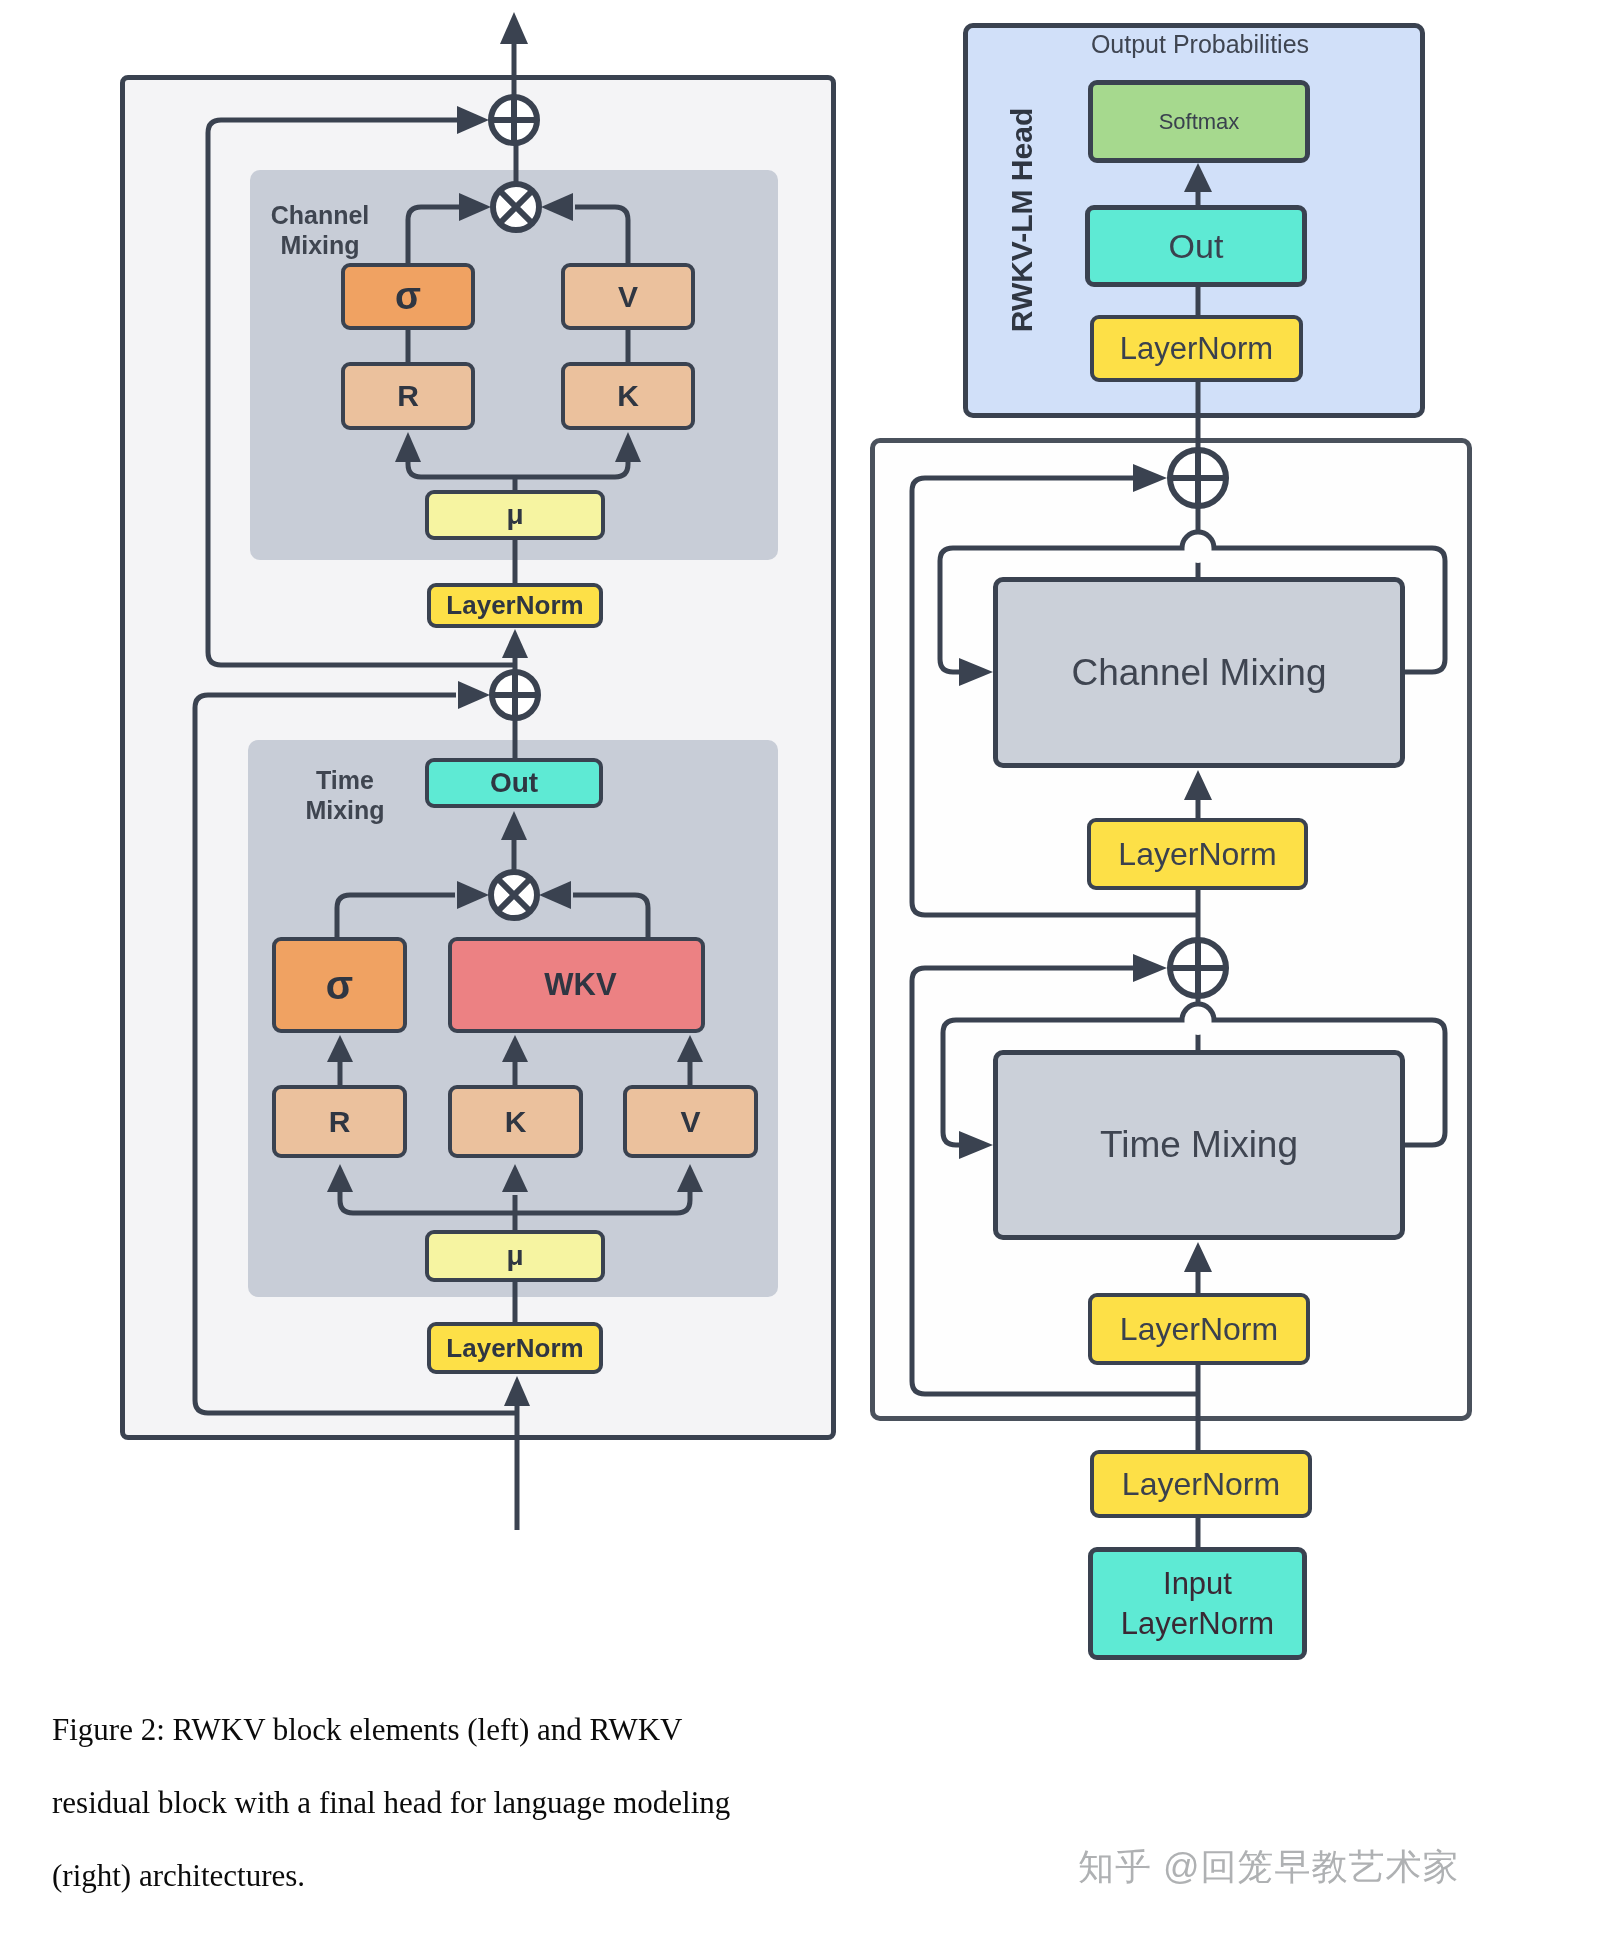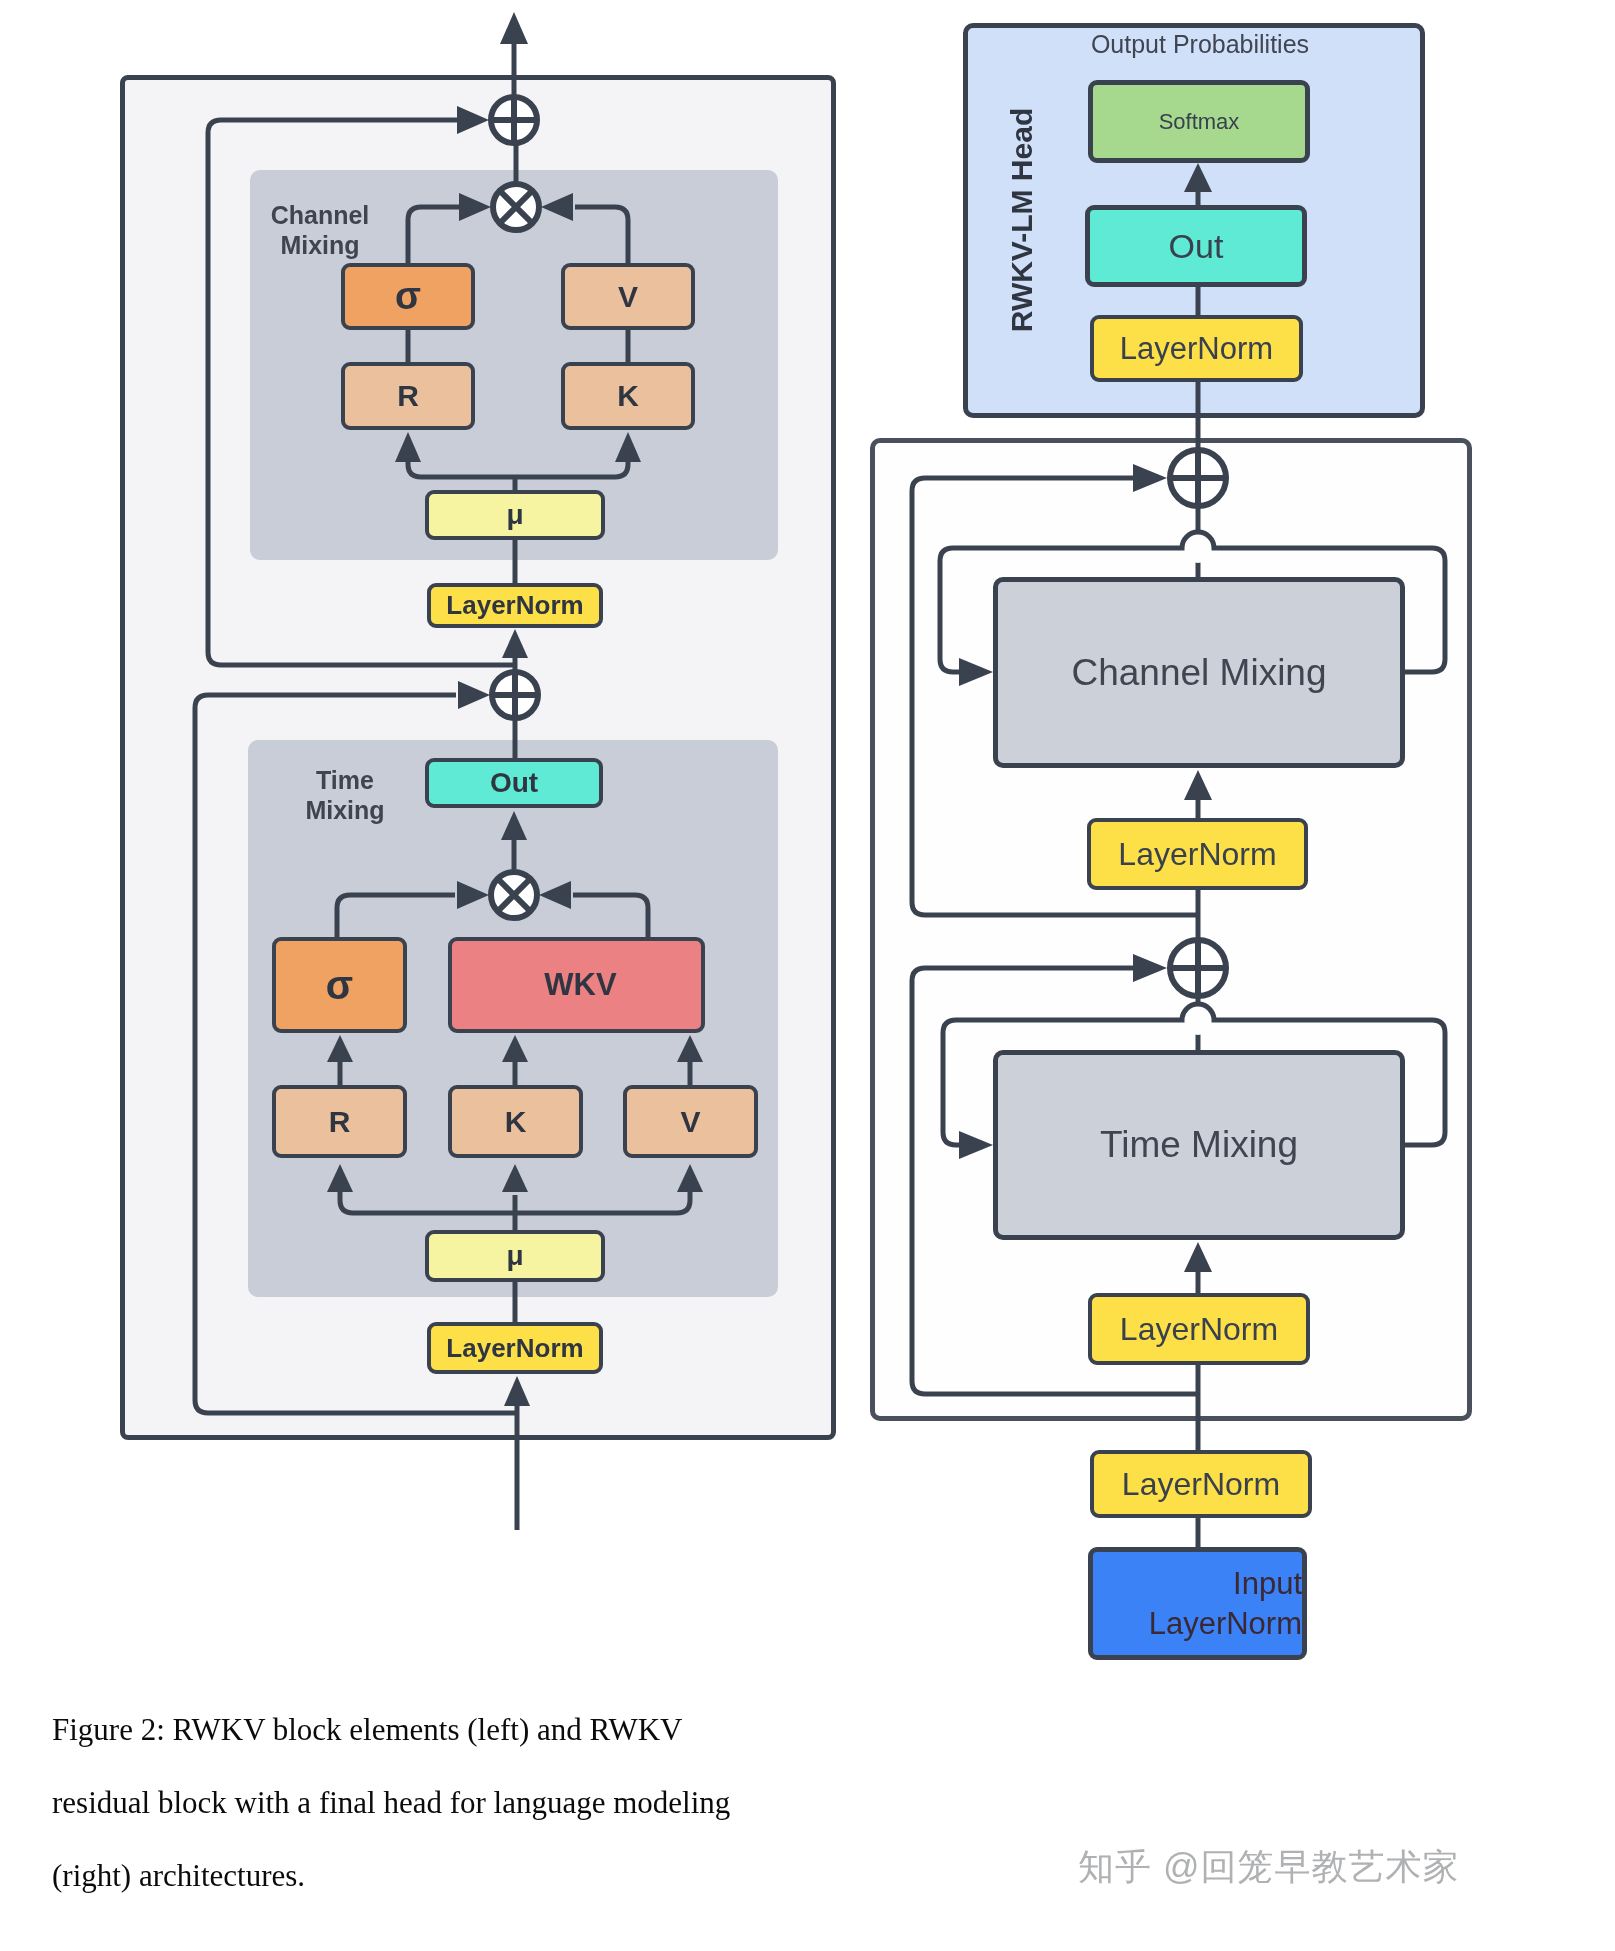--- a/index.html
+++ b/index.html
@@ -18,21 +18,21 @@
        display:flex;align-items:center;justify-content:center;
        font-weight:bold;color:#2F3642;}
   .box.norm{font-weight:normal;color:#3A414E;}
   .orange{background:#F0A262;}
   .tan{background:#EBC19D;}
   .yellow{background:#F6F4A1;}
   .wheat{background:#fde047;}
   .cyan{background:#5eead4;}
   .pinkred{background:#EC8183;padding-left:8px;}
   .green{background:#A6D98E;}
-  .magenta{background:#3b82f6;align-items:flex-end;}
+  .magenta{background:#5eead4;}
   .blocklabel{position:absolute;font-weight:bold;color:#3F4550;text-align:center;line-height:30px;font-size:25px;}
   .svglayer{position:absolute;left:0;top:0;}
   .caption{position:absolute;left:52px;width:1252px;font-family:"Liberation Serif",serif;
            font-size:31px;color:#0B0B0B;white-space:nowrap;}
   .watermark{position:absolute;font-size:36px;color:#AFB1B3;letter-spacing:1px;z-index:9;}
   .rot{transform:rotate(-90deg);transform-origin:center center;}
 </style>
 </head>
 <body>
 

